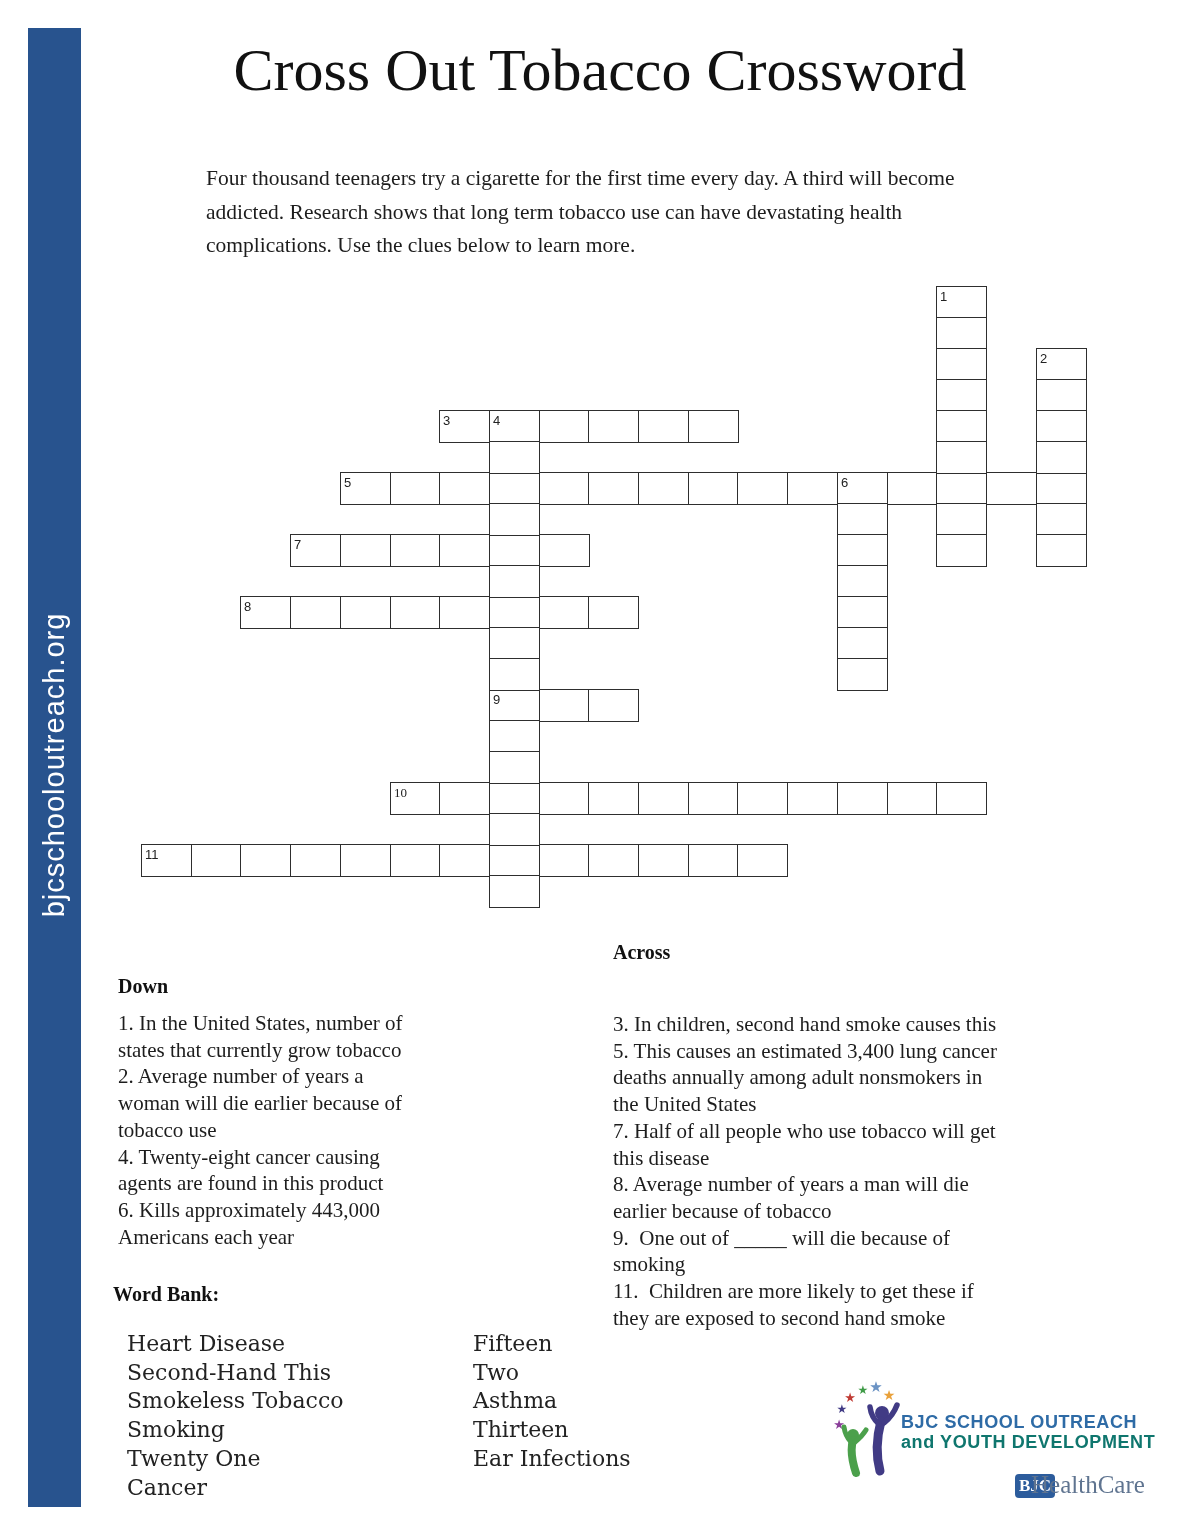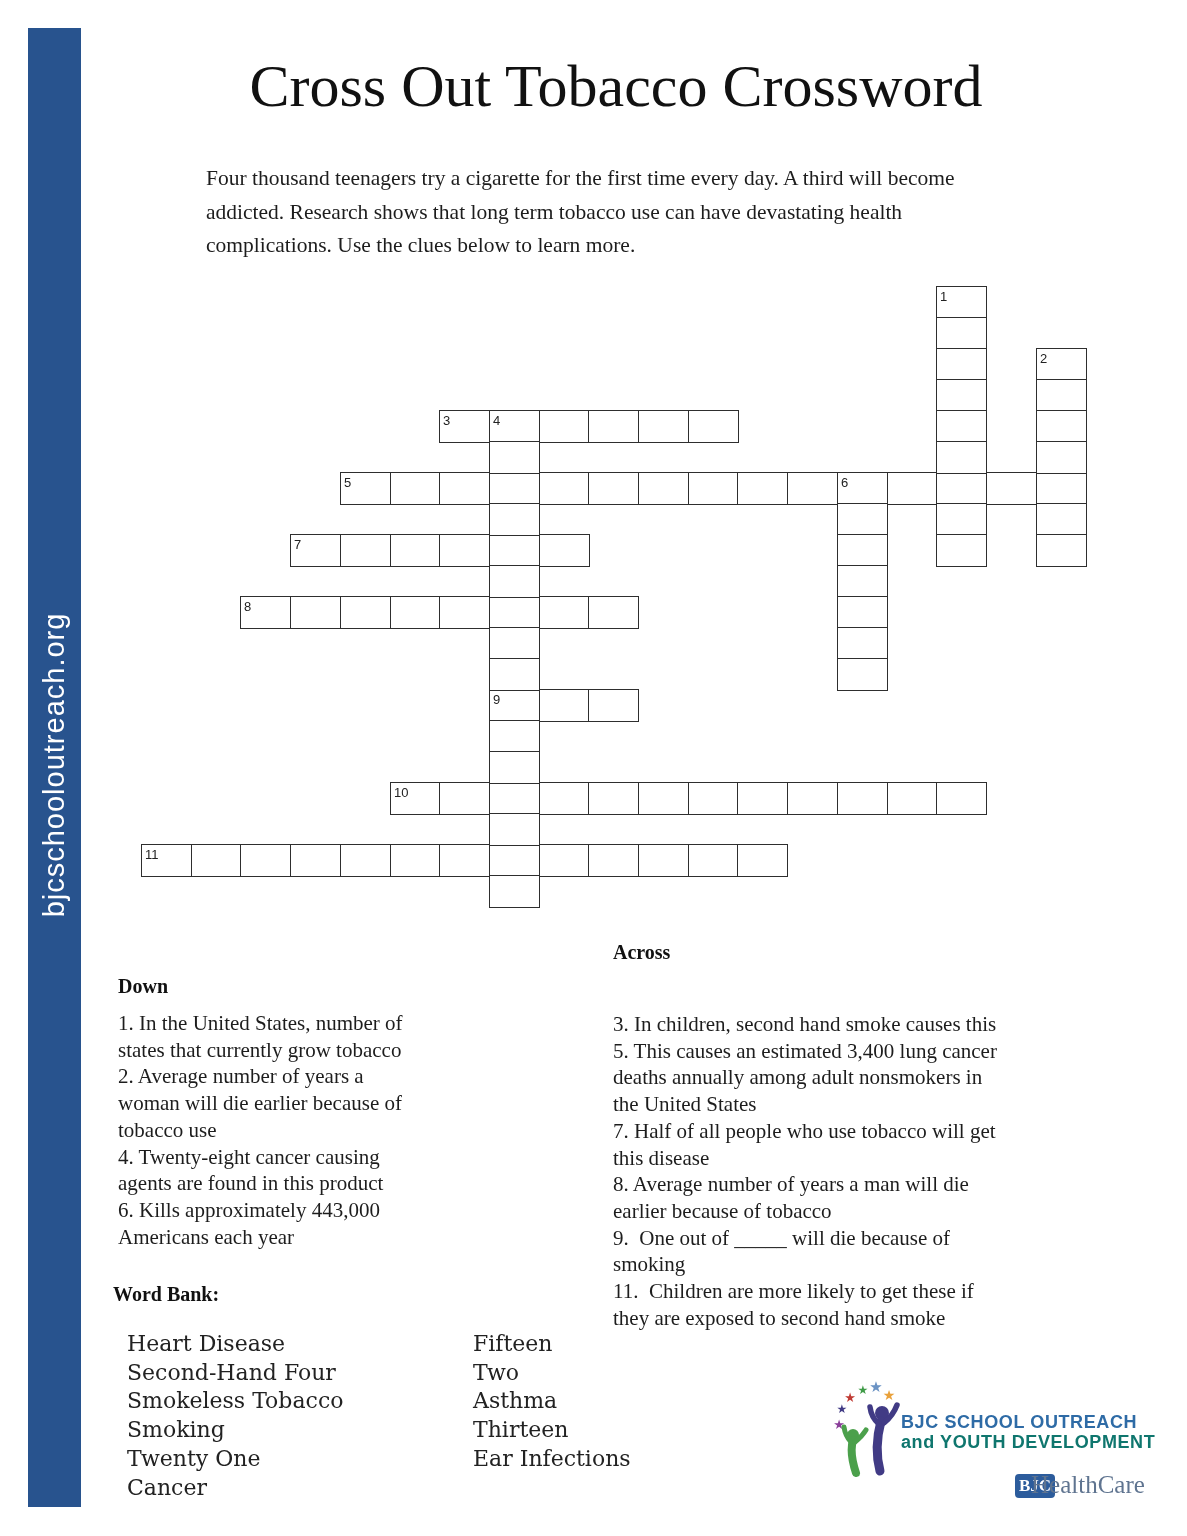--- a/index.html
+++ b/index.html
@@ -11,21 +11,21 @@
   
   .brand-bar { position:absolute; left:28px; top:28px; width:53px; height:1479px; background:#28538e; }
   .brand-bar-text {
     position:absolute; left:54px; top:765px;
     transform:translate(-50%,-50%) rotate(-90deg);
     font-family:"Liberation Sans", sans-serif; font-size:29px; letter-spacing:1px;
     color:#ffffff; white-space:nowrap;
   }
   
   .page-title {
-    position:absolute; left:80px; top:36px; width:1040px; margin:16px;
+    position:absolute; left:80px; top:36px; width:1040px; margin:0;
     text-align:center; font-size:60px; font-weight:400; color:#111;
   }
   .intro {
     position:absolute; left:190px; top:146px; margin:16px;
     font-size:21.5px; line-height:33.5px; white-space:pre;
   }
   
   #grid { position:absolute; left:0; top:0; width:1187px; height:1536px; }
   .cell {
     position:absolute; width:51.2px; height:32.5px; box-sizing:border-box;
@@ -171,21 +171,21 @@
     <div class="cell" style="left: 837px; top: 658px;"></div>
     <span class="cellnum" style="left: 940px; top: 290px;">1</span>
     <span class="cellnum" style="left: 1040px; top: 352px;">2</span>
     <span class="cellnum" style="left: 443px; top: 414px;">3</span>
     <span class="cellnum" style="left: 493px; top: 414px;">4</span>
     <span class="cellnum" style="left: 344px; top: 476px;">5</span>
     <span class="cellnum" style="left: 841px; top: 476px;">6</span>
     <span class="cellnum" style="left: 294px; top: 538px;">7</span>
     <span class="cellnum" style="left: 244px; top: 600px;">8</span>
     <span class="cellnum" style="left: 493px; top: 693px;">9</span>
-    <span class="cellnum" style="left: 394px; top: 786px;">10</span>
+    <span class="cellnum" style="left: 394px; top: 786px; font-family: Liberation Serif, serif;">10</span>
     <span class="cellnum" style="left: 145px; top: 848px;">11</span>
   </div>
 
 <h2 class="sec-heading" style="left:613px; top:941px;">Across</h2>
 <div id="across-clues" class="clue-list" style="left:613px; top:1011px; width:470px;">
     <div class="clue">3. In children, second hand smoke causes this</div>
     <div class="clue">5. This causes an estimated 3,400 lung cancer
 deaths annually among adult nonsmokers in
 the United States</div>
     <div class="clue">7. Half of all people who use tobacco will get
@@ -207,21 +207,21 @@
 tobacco use</div>
     <div class="clue">4. Twenty-eight cancer causing
 agents are found in this product</div>
     <div class="clue">6. Kills approximately 443,000
 Americans each year</div>
   </div>
 
 <h2 class="sec-heading" style="left:113px; top:1283px;">Word Bank:</h2>
 <ul id="wb-col1" class="wb-list" style="left:127px; top:1330px;">
     <li class="wb-item">Heart Disease</li>
-    <li class="wb-item">Second-Hand Four</li>
+    <li class="wb-item">Second-Hand This</li>
     <li class="wb-item">Smokeless Tobacco</li>
     <li class="wb-item">Smoking</li>
     <li class="wb-item">Twenty One</li>
     <li class="wb-item">Cancer</li>
   </ul>
 <ul id="wb-col2" class="wb-list" style="left:473px; top:1330px;">
     <li class="wb-item">Fifteen</li>
     <li class="wb-item">Two</li>
     <li class="wb-item">Asthma</li>
     <li class="wb-item">Thirteen</li>

